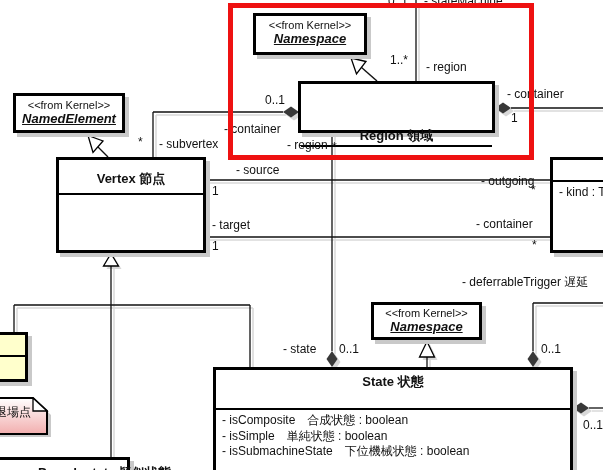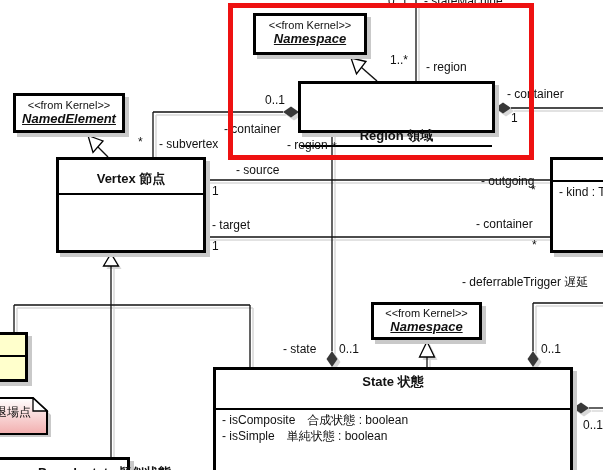--- a/index.html
+++ b/index.html
@@ -129,20 +129,21 @@
   <div class="uml-box" style="left:371px;top:302px;width:111px;height:38px;">
     <div class="stereo" style="padding-top:2px;">&lt;&lt;from Kernel&gt;&gt;</div>
     <div class="kernel-name">Namespace</div>
   </div>
 
   <div class="uml-box" style="left:213px;top:367px;width:360px;height:110px;">
     <div class="box-title" style="height:38px;box-sizing:border-box;">State 状態</div>
     <div class="compartment attrs">
       <div class="attr-line">- isComposite　合成状態 : boolean</div>
       <div class="attr-line">- isSimple　単純状態 : boolean</div>
+      <div class="attr-line">- isSubmachineState　下位機械状態 : boolean</div>
     </div>
   </div>
 
   <div class="uml-box yellow-box" style="left:-20px;top:332px;width:48px;height:50px;">
     <div style="height:20px;"></div>
     <div class="compartment" style="height:21px;"></div>
   </div>
 
   <div class="uml-box" style="left:-10px;top:457px;width:140px;height:25px;"></div>
   <div id="bottom-box-title">Pseudostate 疑似状態</div>

